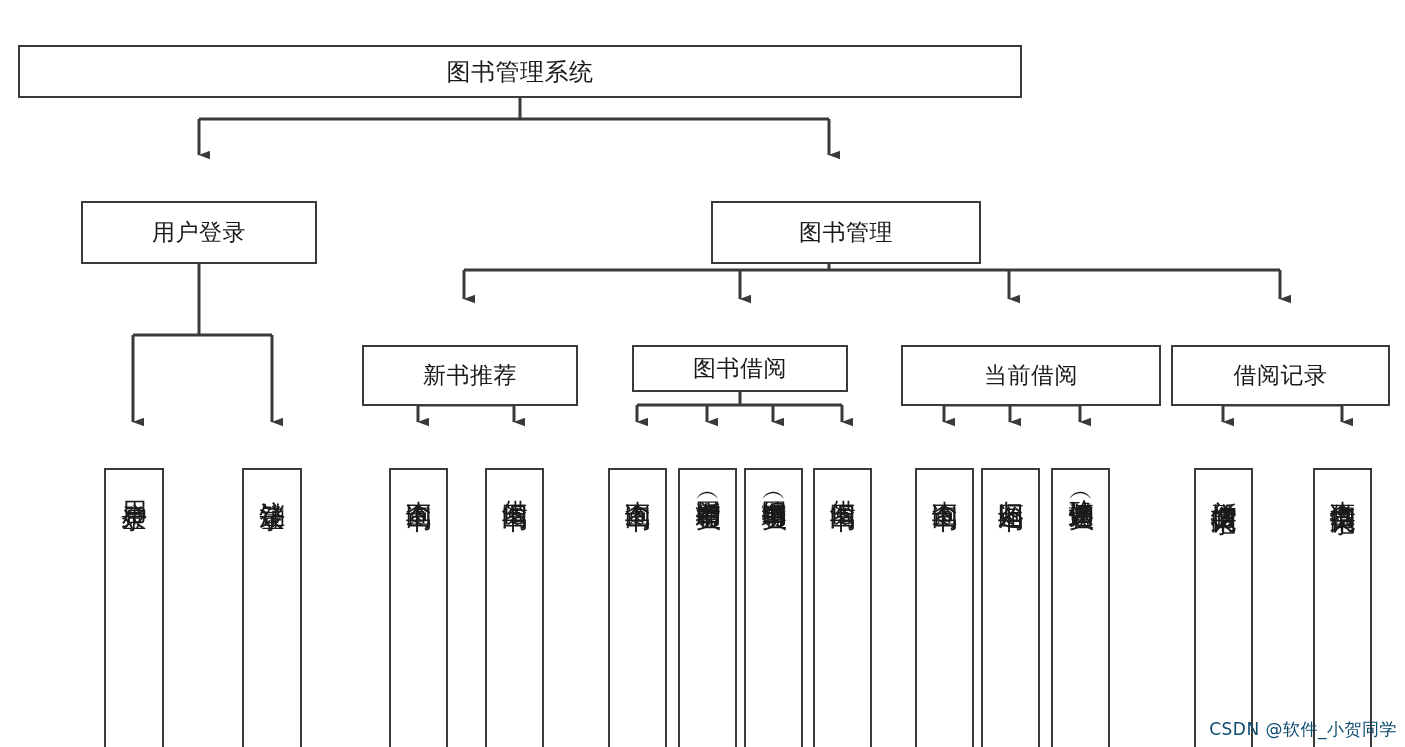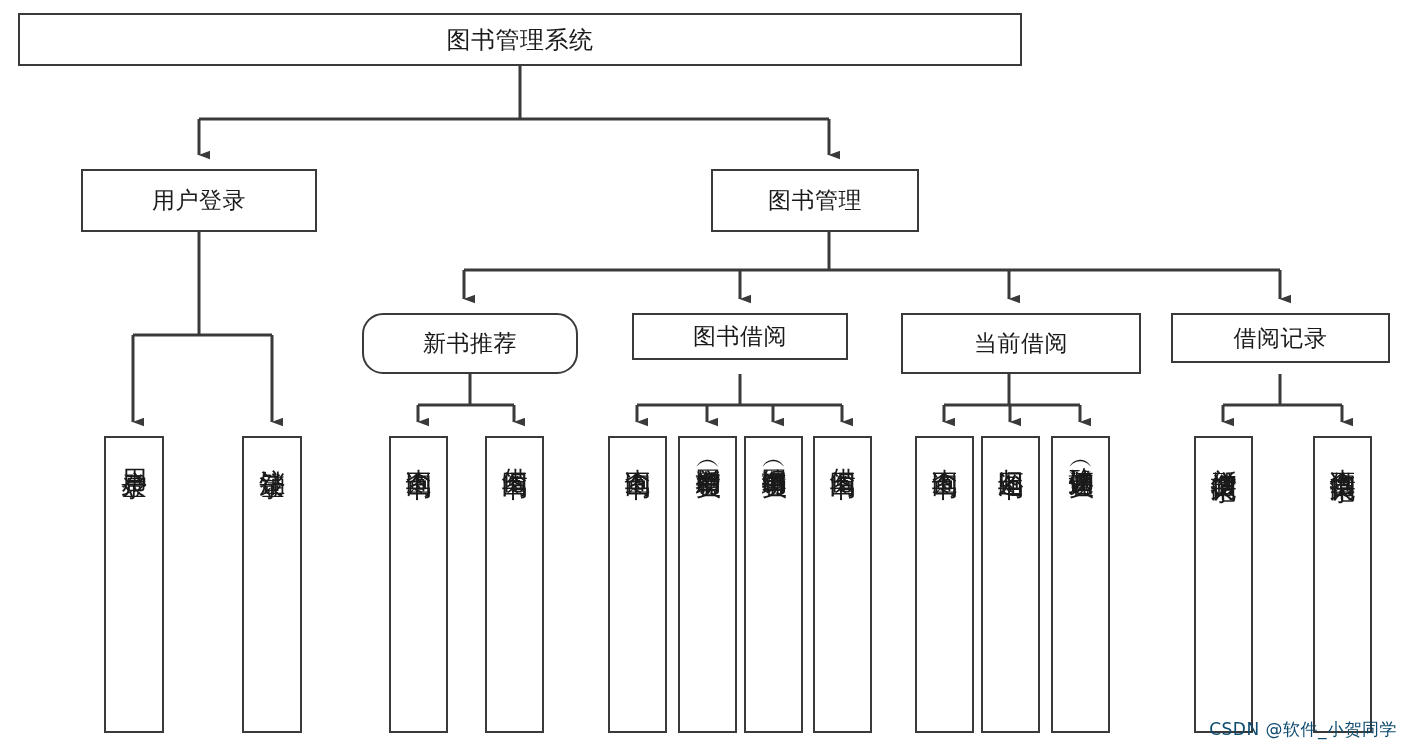--- a/index.html
+++ b/index.html
@@ -26,20 +26,21 @@
   }
   .node {
     position: absolute;
     box-sizing: border-box;
     background: #ffffff;
     border: 2.5px solid #3a3a3a;
     display: flex;
     align-items: center;
     justify-content: center;
     color: #1a1a1a;
+    margin-top: 32px;
   }
   .node .label {
     display: block;
     text-align: center;
     line-height: 1.0;
     white-space: nowrap;
   }
   .node.horiz .label {
     font-size: 23px;
     letter-spacing: 0.5px;
@@ -131,34 +132,34 @@
     </g>
   </svg>
 
   <div class="node root" style="left:18px; top:13px; width:1004px; height:53px;">
     <span class="label">图书管理系统</span>
   </div>
 
   <div class="node horiz" style="left:81px; top:169px; width:236px; height:63px;">
     <span class="label">用户登录</span>
   </div>
-  <div class="node horiz" style="left:711px; top:169px; width:208px; height:63px;">
+  <div class="node horiz" style="left:711px; top:169px; width:270px; height:63px;">
     <span class="label">图书管理</span>
   </div>
 
-  <div class="node horiz" style="left:362px; top:313px; width:216px; height:61px;border-radius:21px;">
+  <div class="node horiz" style="left:362px; top:313px; width:216px; height:61px;">
     <span class="label">新书推荐</span>
   </div>
   <div class="node horiz" style="left:632px; top:313px; width:216px; height:47px;">
     <span class="label">图书借阅</span>
   </div>
-  <div class="node horiz" style="left:901px; top:313px; width:240px; height:61px;">
+  <div class="node horiz" style="left:901px; top:313px; width:260px; height:61px;">
     <span class="label">当前借阅</span>
   </div>
-  <div class="node horiz" style="left:1171px; top:313px; width:219px; height:50px;">
+  <div class="node horiz" style="left:1171px; top:313px; width:219px; height:61px;">
     <span class="label">借阅记录</span>
   </div>
 
   <div class="node vert" style="left:104px; top:436px; width:60px; height:297px;">
     <span class="label">用户登录</span>
   </div>
   <div class="node vert" style="left:242px; top:436px; width:60px; height:297px;">
     <span class="label">注销登录</span>
   </div>
 

